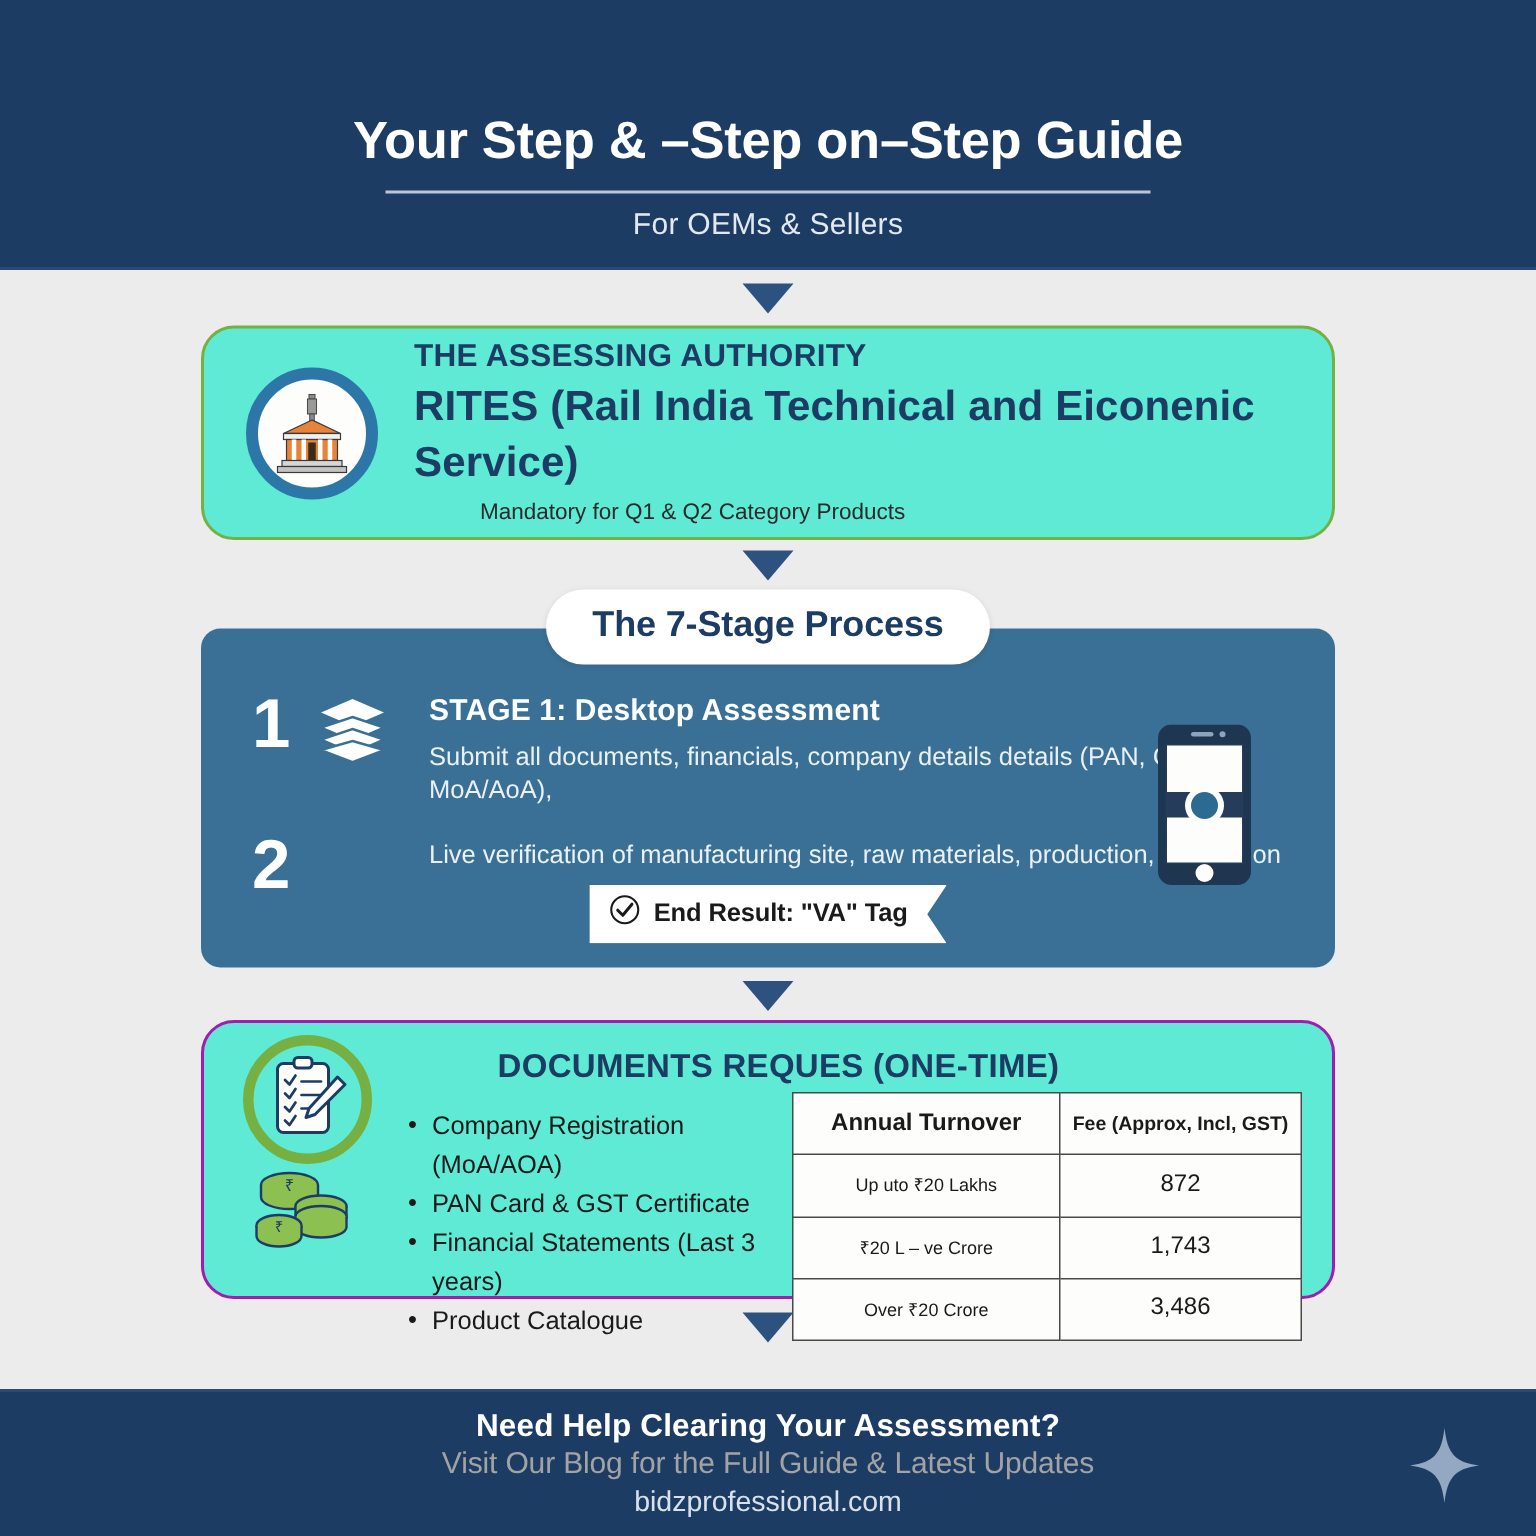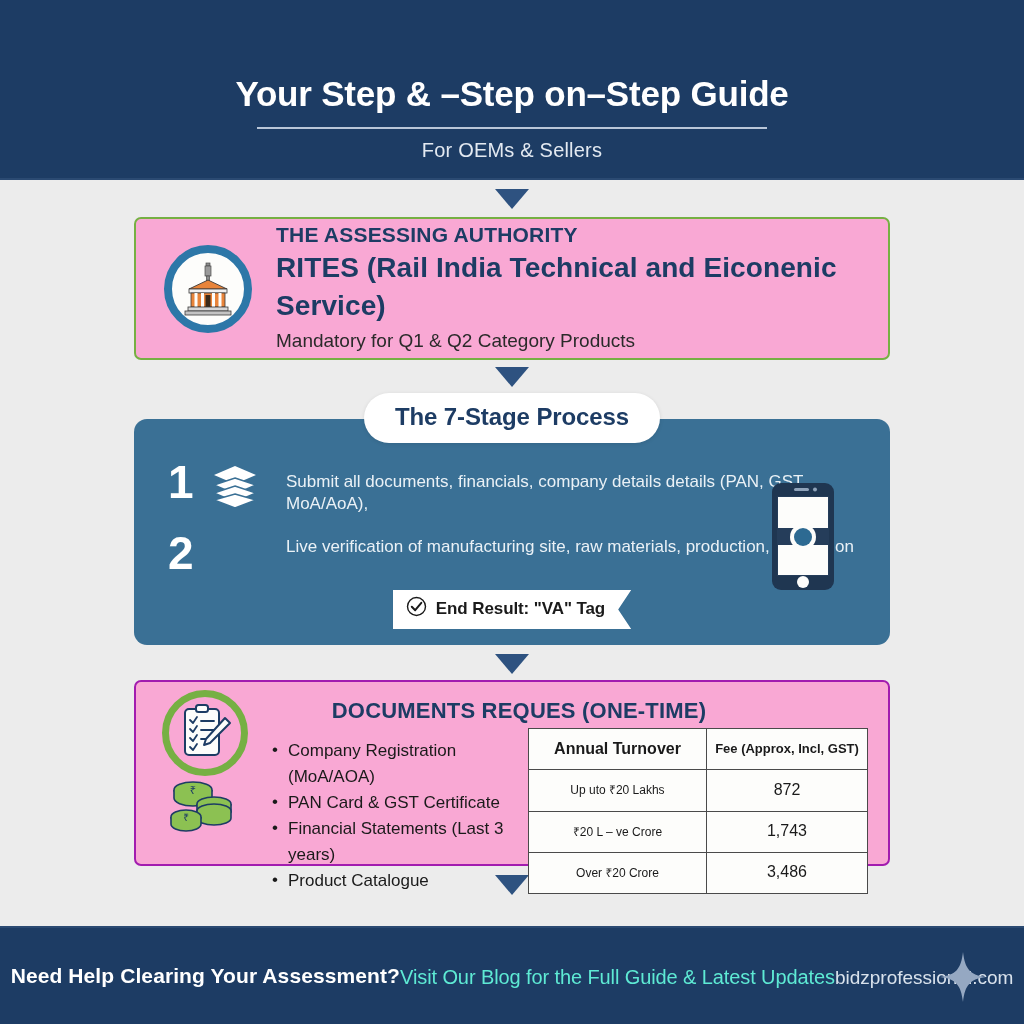--- a/index.html
+++ b/index.html
@@ -59,22 +59,22 @@
     border-top: 20px solid #2e5280;
   }
   .arrow-1 { margin: 9px 0 8px; }
   .arrow-2 { margin: 7px 0 6px; }
   .arrow-3 { margin: 9px 0 6px; }
 
   
   .wrap { width: 1024px; padding: 0 134px; }
 
   .card {
-    background: #f9a8d4;
-    border-radius: 7px;
+    background: #5eead4;
+    border-radius: 22px;
   }
 
   
   .authority-card {
     border: 2px solid #76b043;
     height: 143px;
     display: flex;
     align-items: center;
     padding-left: 28px;
   }
@@ -99,23 +99,24 @@
   }
   .authority-org {
     color: #1d3c64;
     font-size: 28px;
     font-weight: bold;
     letter-spacing: 0.1px;
     line-height: 1.34;
   }
   .authority-note {
     color: #2a2a2a;
-    font-size: 19px;
+    font-size: 15px;
     margin-top: 5px;
     line-height: 1.3;
+    margin-left: 44px;
   }
 
   
   .pill-holder {
     display: flex;
     justify-content: center;
     position: relative;
     z-index: 5;
     margin-bottom: -24px;
   }
@@ -267,33 +268,33 @@
   .td-fee { font-size: 16px; }
 
   
   .footer {
     position: absolute;
     left: 0; bottom: 0;
     width: 100%;
     height: 98px;
     background: #1d3c64;
     display: flex;
-    flex-direction: row;
+    flex-direction: column;
     align-items: center;
     justify-content: center;
     border-top: 2px solid #2b4a72;
   }
   .footer-h {
     color: #ffffff;
     font-size: 21px;
     font-weight: bold;
     letter-spacing: 0.1px;
   }
   .footer-sub {
-    color: #5eead4;
+    color: #a3a3a3;
     font-size: 20px;
     margin-top: 2px;
     letter-spacing: -0.1px;
   }
   .footer-url {
     color: #d9e2ec;
     font-size: 19px;
     margin-top: 3px;
   }
   .sparkle {
@@ -364,20 +365,21 @@
       <div class="stage-num">1</div>
       <div class="layers-icon">
         <svg width="46" height="46" viewBox="0 0 46 46">
           <polygon points="23,2 44,11 23,20 2,11" fill="#ffffff"></polygon>
           <polygon points="23,14 44,21 23,30 2,21" fill="#ffffff" stroke="#3a7095" stroke-width="1.6"></polygon>
           <polygon points="23,22 44,29 23,38 2,29" fill="#ffffff" stroke="#3a7095" stroke-width="1.6"></polygon>
           <polygon points="23,30 44,36 23,44 2,36" fill="#ffffff" stroke="#3a7095" stroke-width="1.6"></polygon>
         </svg>
       </div>
       <div class="stage-body">
+        <div class="stage-heading">STAGE 1: Desktop Assessment</div>
         <div class="stage-desc">Submit all documents, financials, company details details (PAN, GST, MoA/AoA),</div>
       </div>
     </div>
 
     <div class="stage-row stage-row-2">
       <div class="stage-num">2</div>
       <div class="layers-icon" style="width:46px;"></div>
       <div class="stage-body">
         <div class="stage-desc" style="margin-top:0;">Live verification of manufacturing site, raw materials, production, production</div>
       </div>

